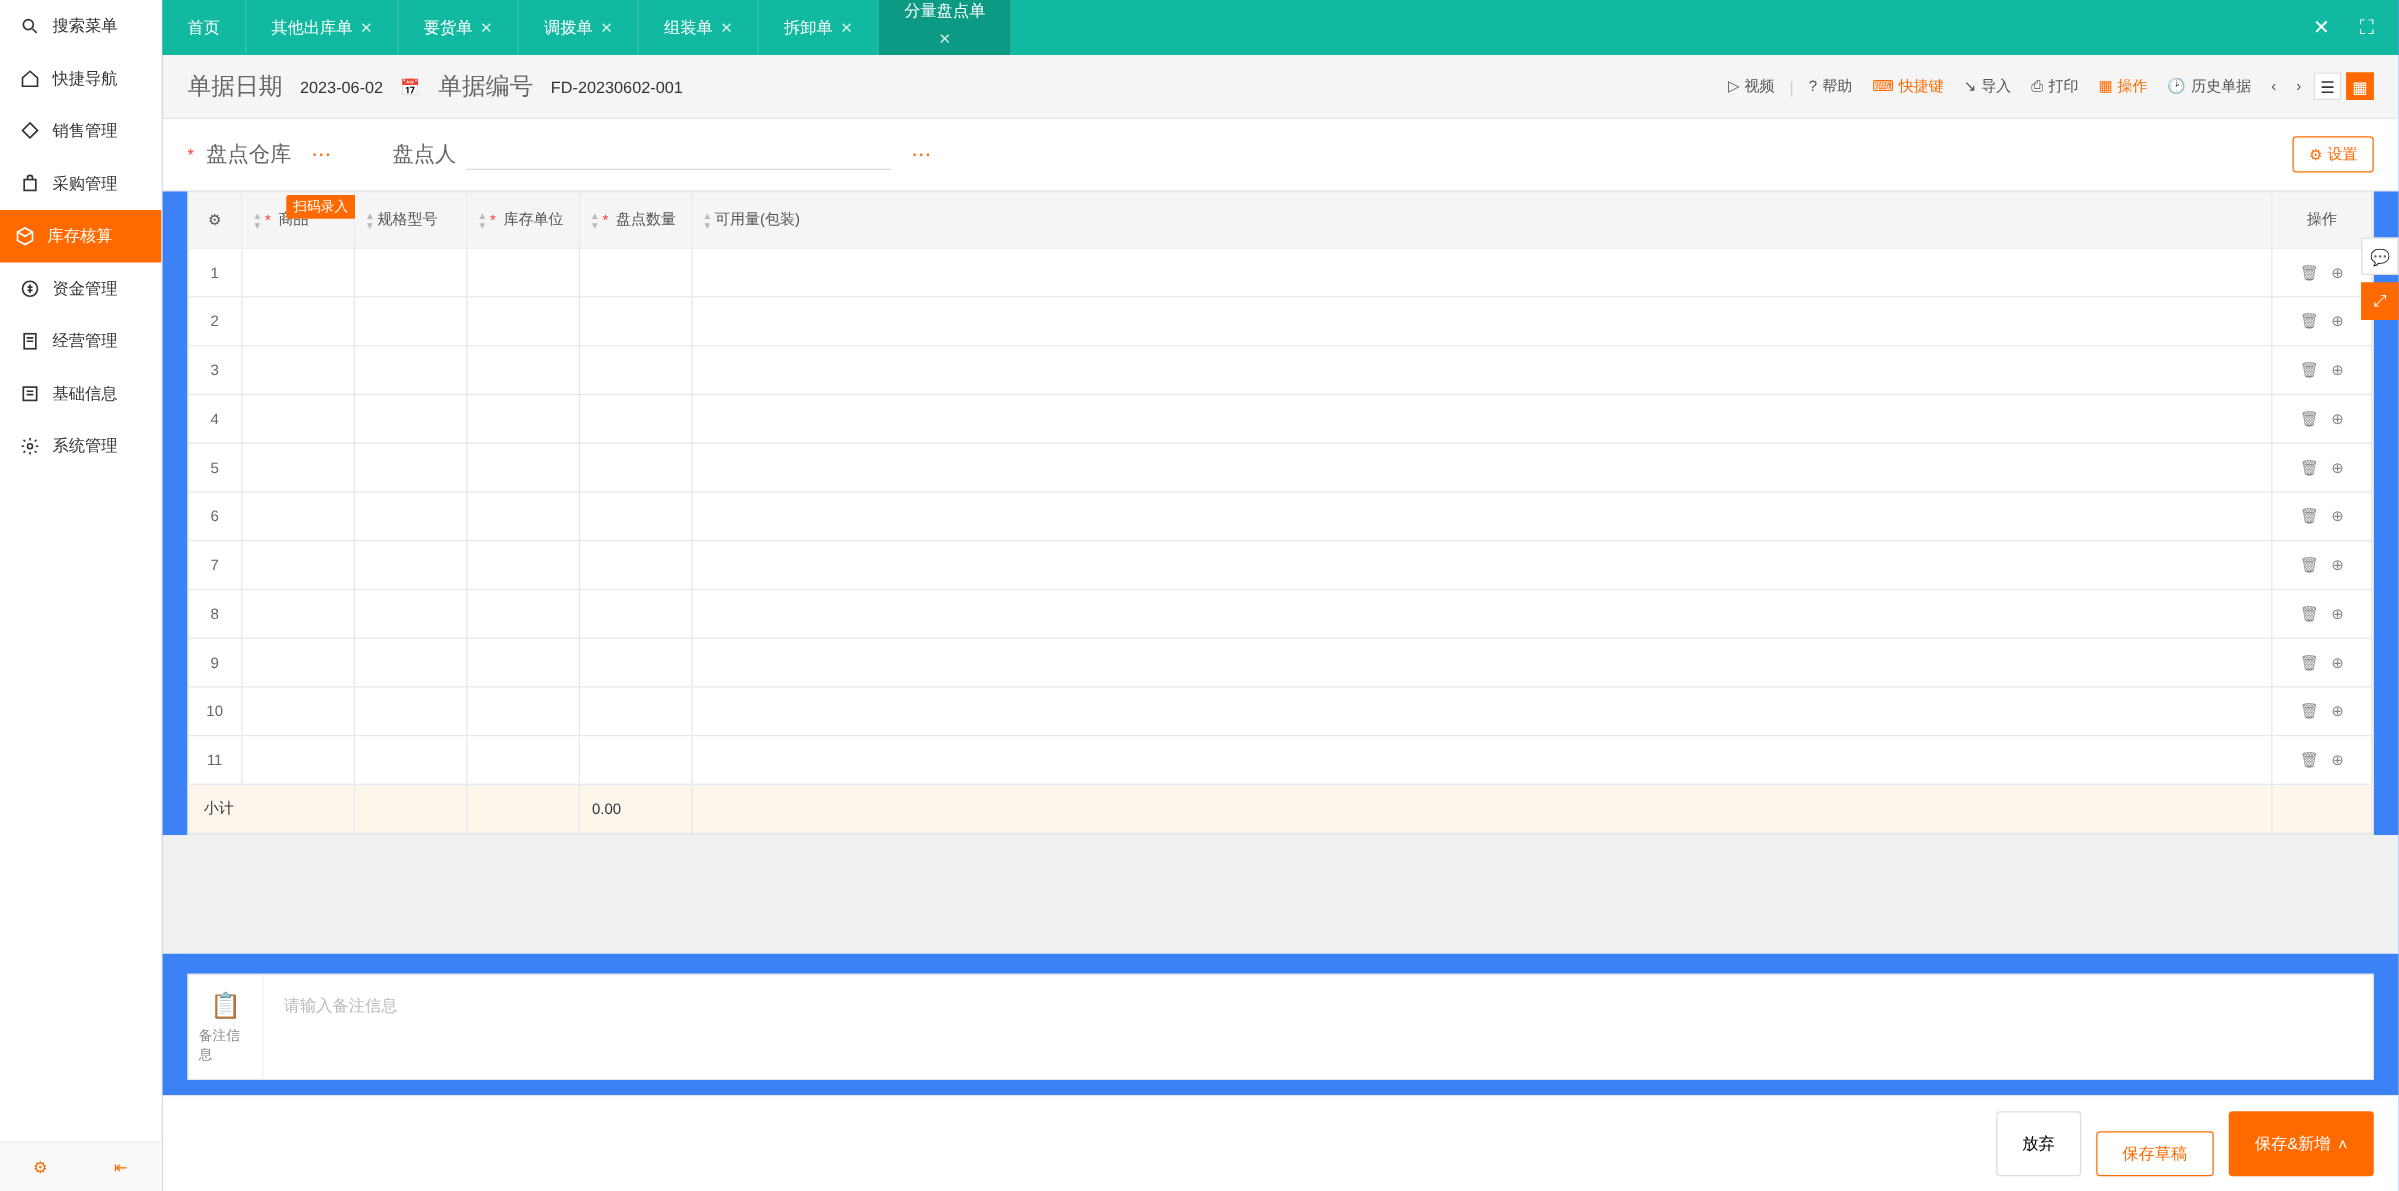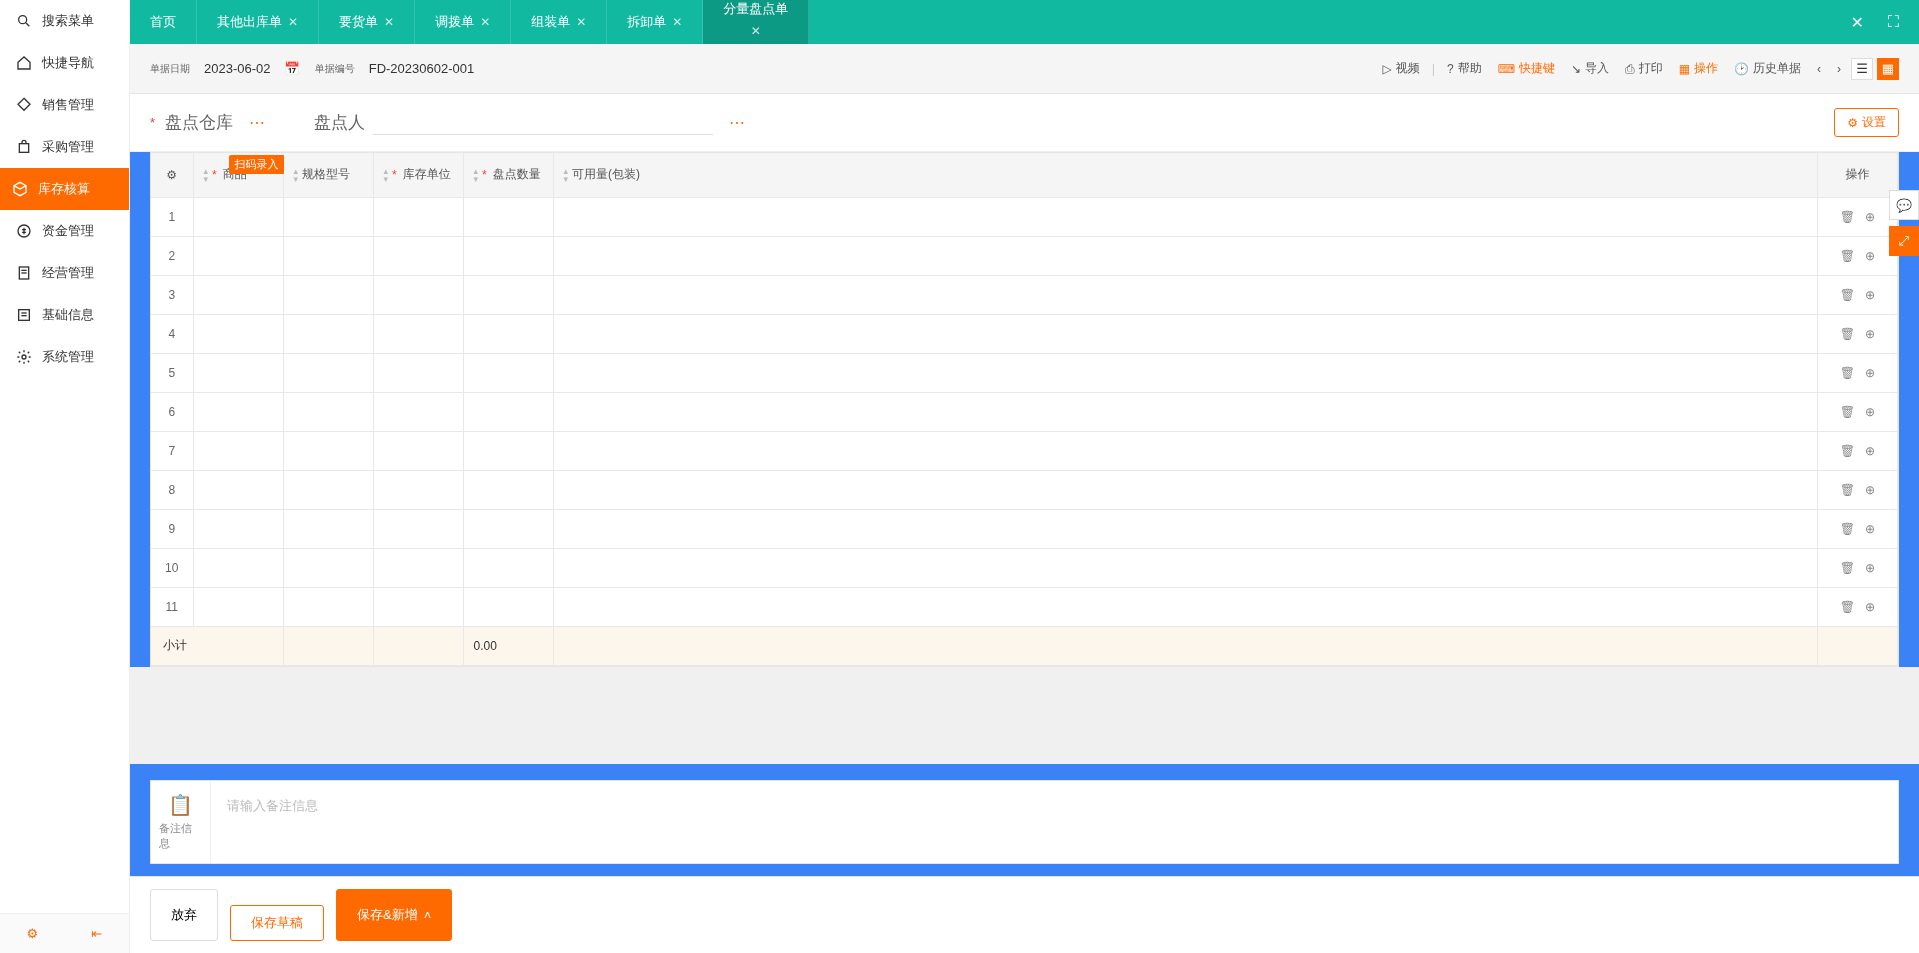--- a/index.html
+++ b/index.html
@@ -21,21 +21,21 @@
 
 .tab-bar { background: #10b9a0; display: flex; align-items: center; height: 44px; color: #fff; }
 .tab { padding: 0 20px; height: 100%; display: flex; align-items: center; gap: 6px; cursor: pointer; border-right: 1px solid rgba(255,255,255,0.15); font-size: 13px; }
 .tab.active { background: #0d9a85; flex-direction: column; }
 .tab-close { font-size: 12px; opacity: 0.8; }
 .tab-right { margin-left: auto; display: flex; align-items: center; gap: 8px; padding-right: 12px; }
 .tab-right-btn { padding: 6px 8px; cursor: pointer; display: flex; align-items: center; font-size: 16px; }
 
 
 .header-bar { background: #f5f5f5; padding: 12px 20px; display: flex; align-items: center; gap: 14px; border-bottom: 1px solid #e5e5e5; }
-.hdr-label { color: #666; font-size: 10px; }
+.hdr-label { color: #666; font-size: 19px; }
 .hdr-value { color: #333; font-size: 13px; }
 .hdr-cal-icon { color: #ff6a00; }
 .hdr-right { margin-left: auto; display: flex; align-items: center; gap: 4px; }
 .hdr-action { display: flex; align-items: center; gap: 4px; padding: 4px 6px; cursor: pointer; color: #555; font-size: 12px; }
 .hdr-action.orange { color: #ff6a00; }
 .hdr-divider { color: #ccc; margin: 0 2px; }
 .hdr-viewbtn { width: 22px; height: 22px; border: 1px solid #ddd; display: flex; align-items: center; justify-content: center; cursor: pointer; background:#fff; }
 .hdr-viewbtn.active { background: #ff6a00; border-color: #ff6a00; color: #fff; }
 
 
@@ -71,21 +71,21 @@
 .subtotal-row td { background: #fdf6ec; color: #333; }
 
 
 .content-spacer { flex: 1; background: #f0f0f0; }
 .remark-area { background: #fff; margin: 16px 20px 0 20px; border: 1px solid #e5e5e5; display: flex; }
 .remark-label { width: 60px; display: flex; flex-direction: column; align-items: center; justify-content: center; padding: 12px 8px; border-right: 1px solid #eee; color: #888; font-size: 11px; gap: 4px; }
 .remark-input { flex: 1; border: none; padding: 16px; font-size: 13px; outline: none; resize: none; font-family: inherit; }
 .remark-input::placeholder { color: #bbb; }
 
 
-.footer { background: #fff; border-top: 1px solid #e5e5e5; padding: 12px 20px; display: flex; justify-content: flex-start; gap: 12px; margin-top: 12px; }
+.footer { background: #fff; border-top: 1px solid #e5e5e5; padding: 12px 20px; display: flex; justify-content: flex-end; gap: 12px; margin-top: 12px; }
 .btn { padding: 8px 20px; border-radius: 3px; cursor: pointer; font-size: 13px; border: 1px solid #ddd; background: #fff; }
 .btn-outline-orange { border-color: #ff6a00; color: #ff6a00; margin-top: 16px; }
 .btn-orange { background: #ff6a00; border-color: #ff6a00; color: #fff; display: flex; align-items: center; gap: 6px; }
 
 
 .right-float { position: absolute; right: 0; top: 190px; display: flex; flex-direction: column; gap: 6px; }
 .float-btn { width: 30px; height: 30px; background: #fff; border: 1px solid #ddd; display: flex; align-items: center; justify-content: center; cursor: pointer; color: #888; }
 .float-btn.orange { background: #ff6a00; border-color: #ff6a00; color: #fff; }
 
 svg { width: 16px; height: 16px; }

